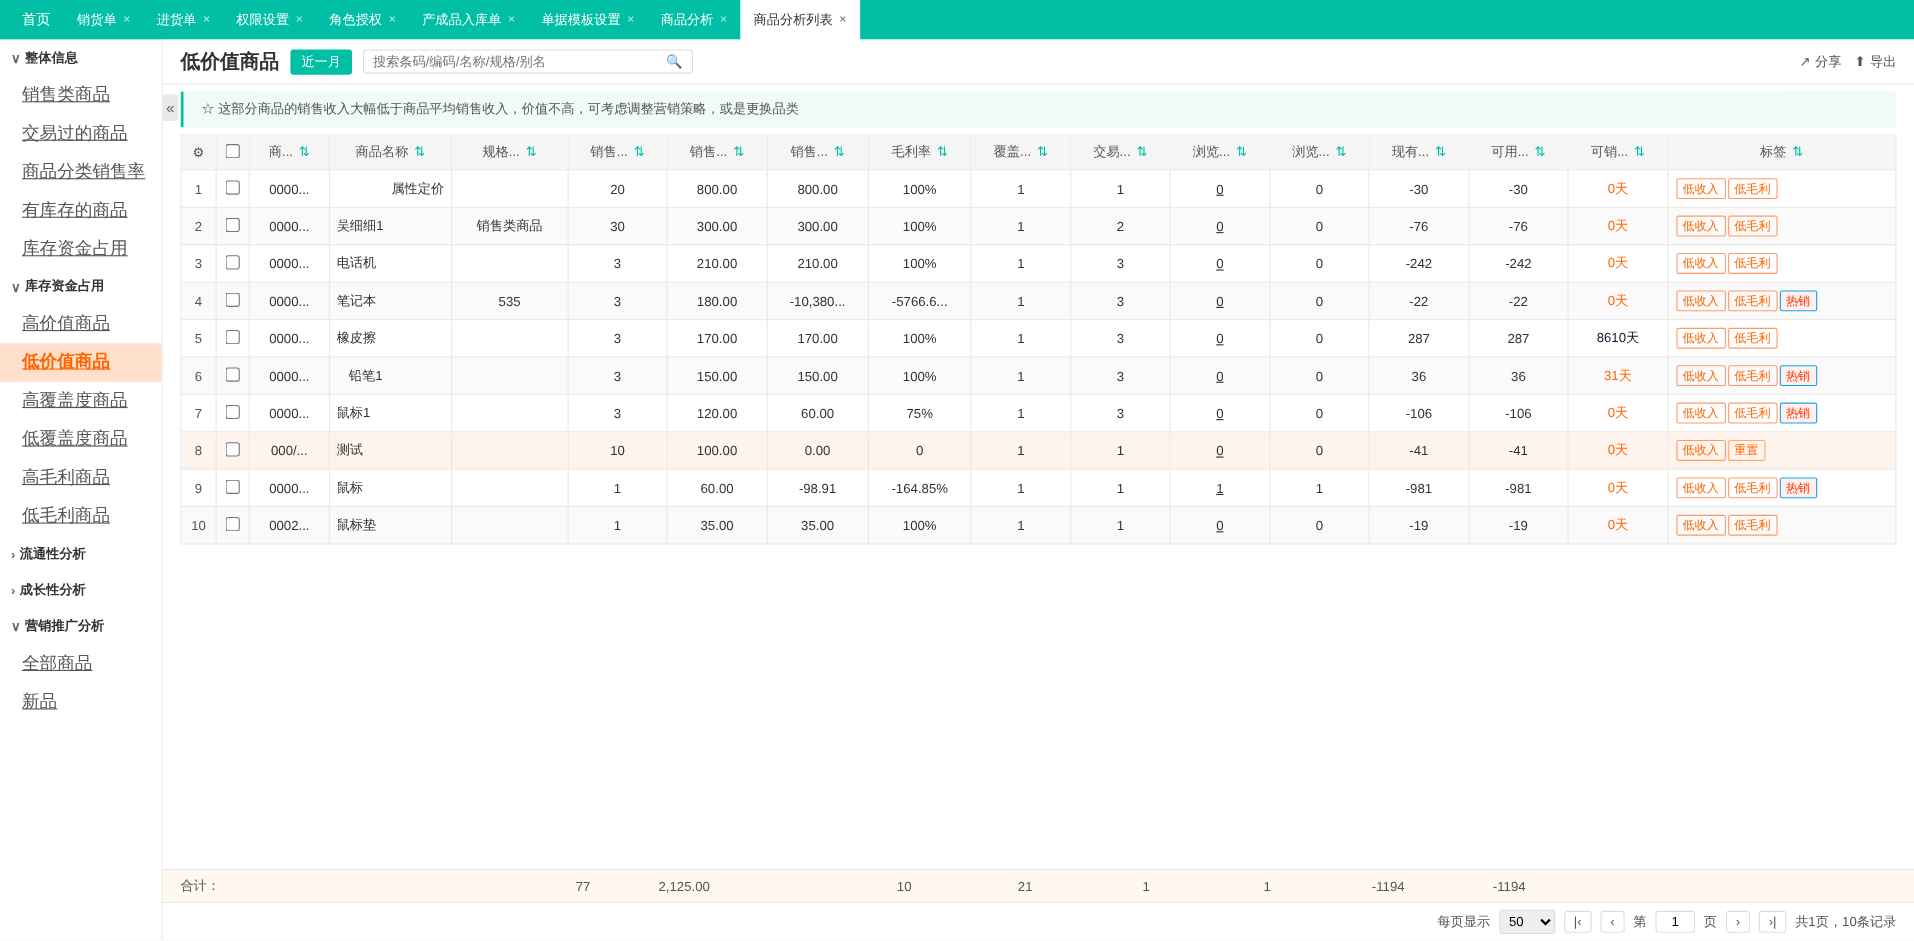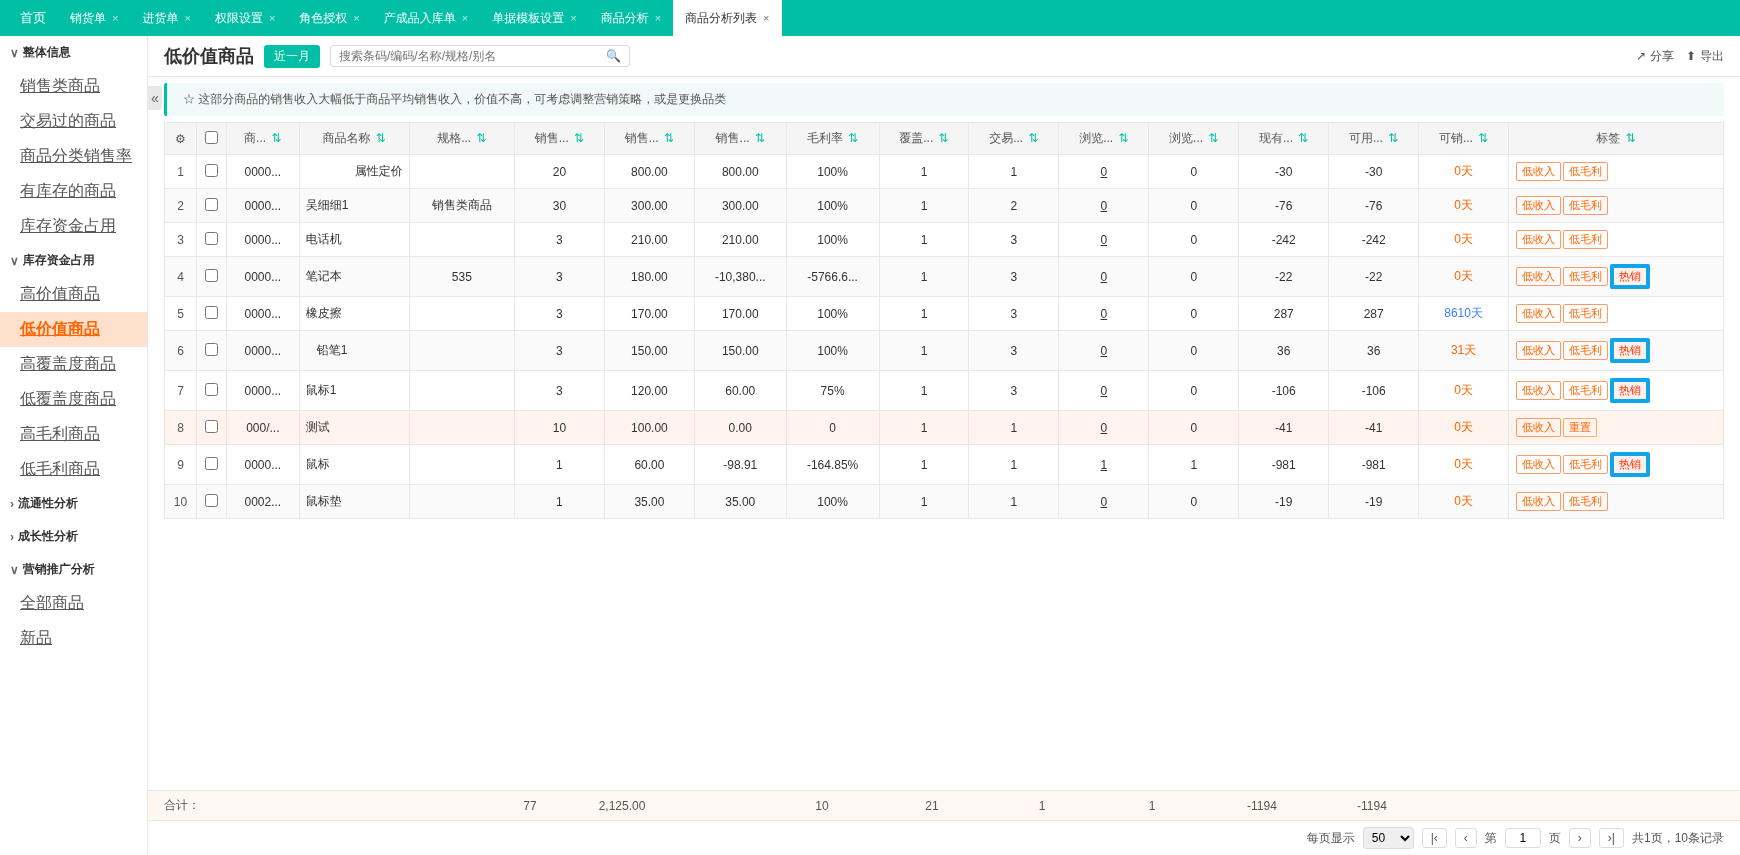--- a/index.html
+++ b/index.html
@@ -185,21 +185,21 @@
     tr.highlight { background: #fff3ee; }
 
     .tag {
       display: inline-block;
       padding: 1px 5px;
       border-radius: 2px;
       font-size: 11px;
       margin: 1px;
     }
     .tag-orange { color: #ff6600; border: 1px solid #ff9966; }
-    .tag-hot { color: #ff3300; background: #fff0ee; border: 4px solid #0ea5e9; }
+    .tag-hot { color: #ff3300; background: #fff0ee; border: 1px solid #0ea5e9; }
 
     .link-underline { text-decoration: underline; color: #333; }
 
     
     .footer-bar {
       background: #fff8f0;
       border-top: 1px solid #e8e8e8;
       padding: 6px 16px;
       display: flex;
       align-items: center;
@@ -462,21 +462,21 @@
       <td>3</td>
       <td>170.00</td>
       <td>170.00</td>
       <td>100%</td>
       <td>1</td>
       <td>3</td>
       <td><span class="link-underline">0</span></td>
       <td>0</td>
       <td>287</td>
       <td>287</td>
-      <td style="color:#3b82f6;">8610天</td>
+      <td style="color:#0f172a;">8610天</td>
       <td style="text-align:left;"><span class="tag tag-orange">低收入</span><span class="tag tag-orange">低毛利</span></td>
     </tr>
             <tr>
       <td class="num-col">6</td>
       <td><input type="checkbox" style=""></td>
       <td>0000...</td>
       <td style="text-align:left;padding-left:17px;">铅笔1</td>
       <td></td>
       <td>3</td>
       <td>150.00</td>

